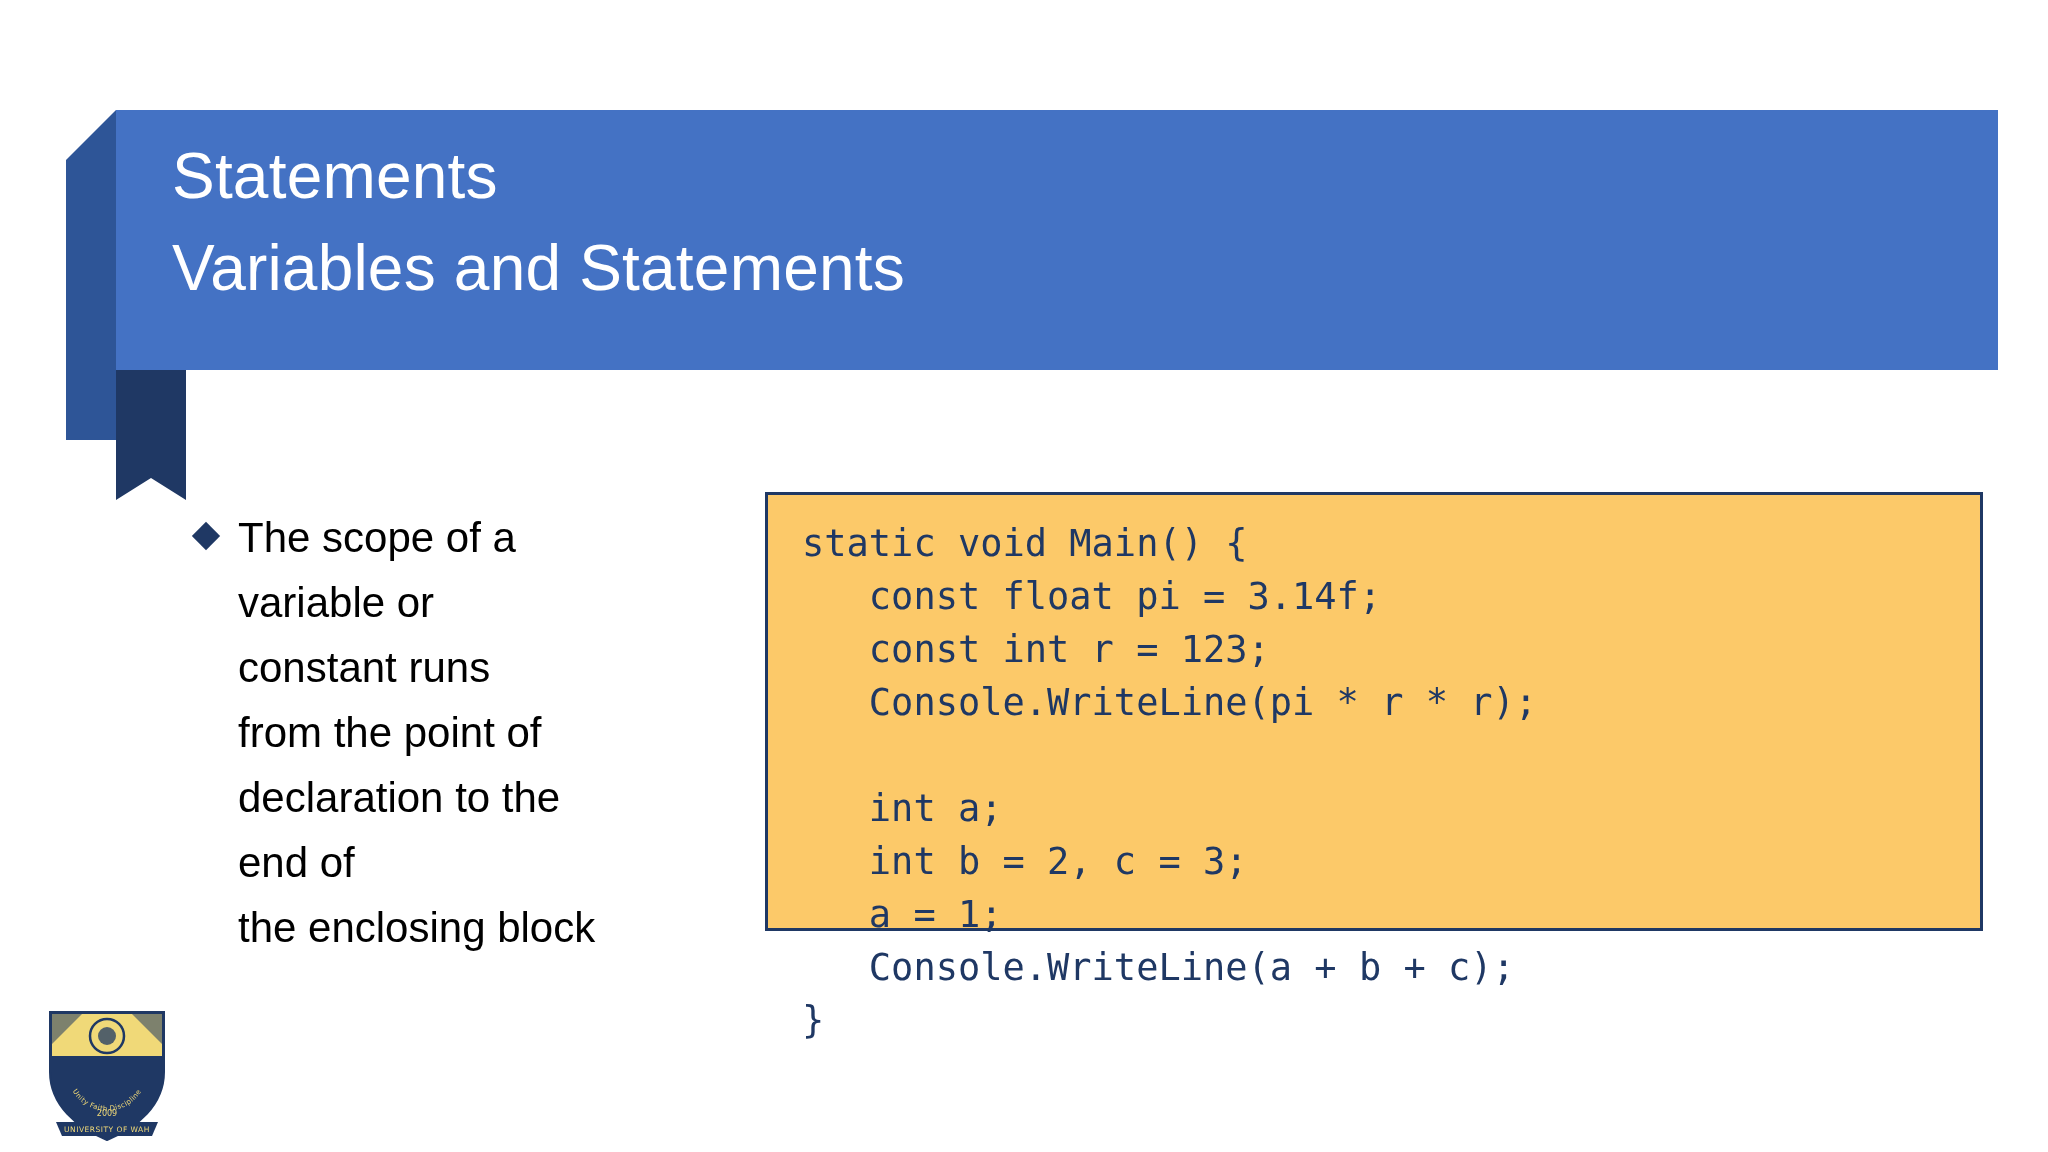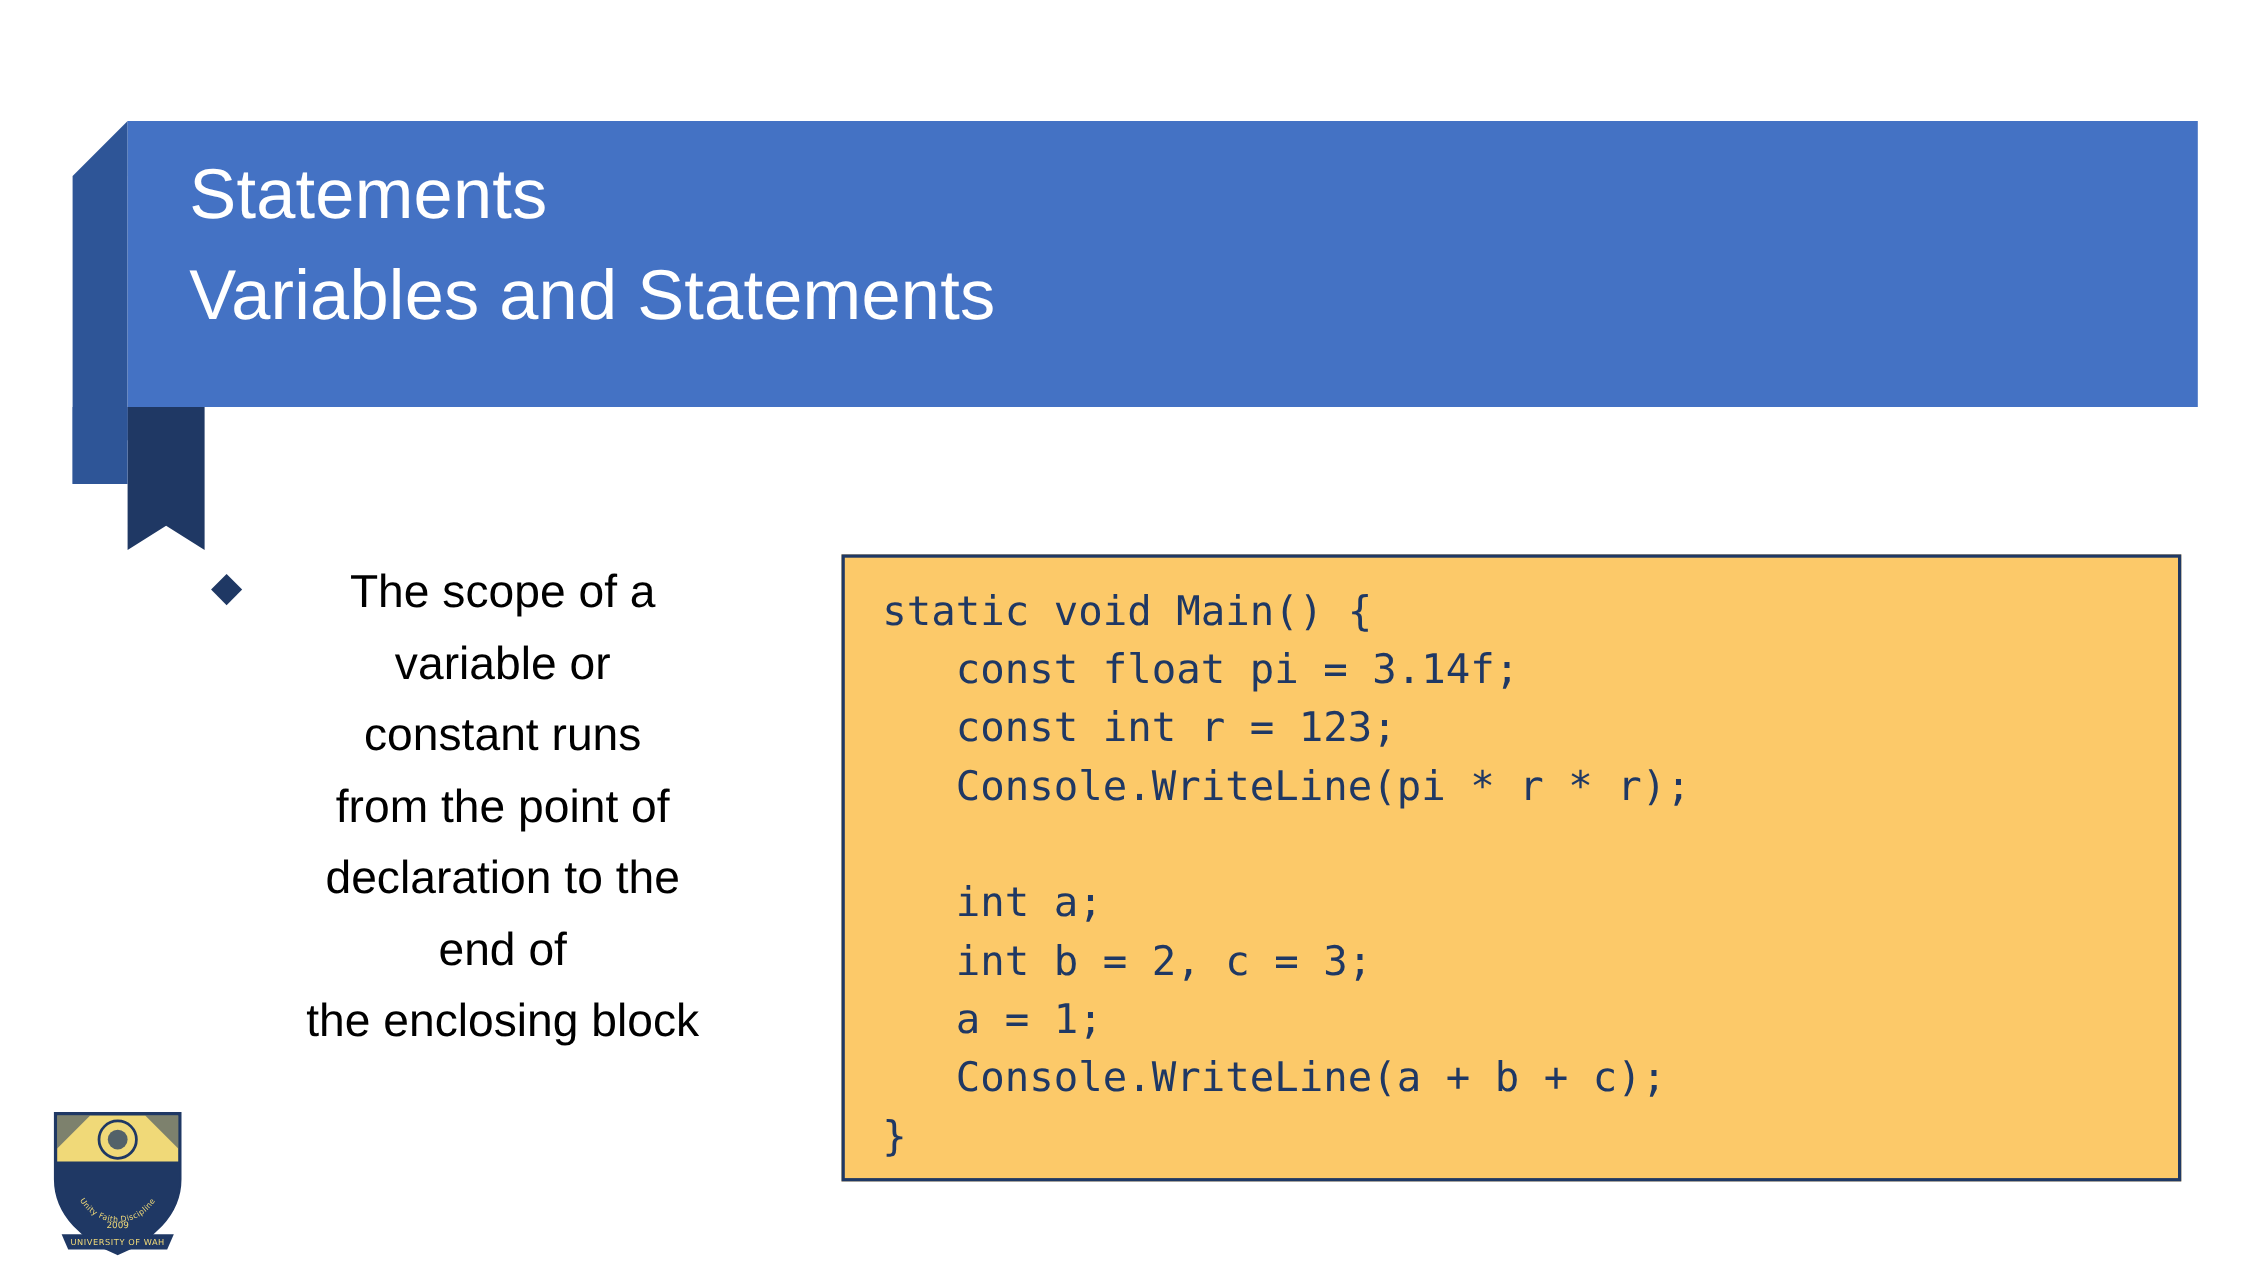--- a/index.html
+++ b/index.html
@@ -49,21 +49,20 @@
 
   
   #body-bullet-block {
     position: absolute;
     left: 196px;
     top: 505px;
     width: 480px;
     display: flex;
     align-items: flex-start;
     gap: 22px;
-    text-align: center;
   }
   #bullet-diamond-icon {
     flex: 0 0 auto;
     width: 20px;
     height: 20px;
     margin-top: 21px;
     background: #1f3864;
     transform: rotate(45deg);
   }
   #bullet-text {
@@ -71,23 +70,23 @@
     color: #000000;
     font-size: 42px;
     line-height: 65px;
     white-space: pre-line;
   }
 
   
   #code-panel {
     position: absolute;
     left: 765px;
-    top: 504px;
+    top: 492px;
     width: 1218px;
-    height: 570px;
+    height: 439px;
     background: #fcc969;
     border: 3px solid #1f3864;
     box-sizing: border-box;
   }
   #code-text {
     position: absolute;
     left: 34px;
     top: 22px;
     margin: 0;
     color: #1f3864;

